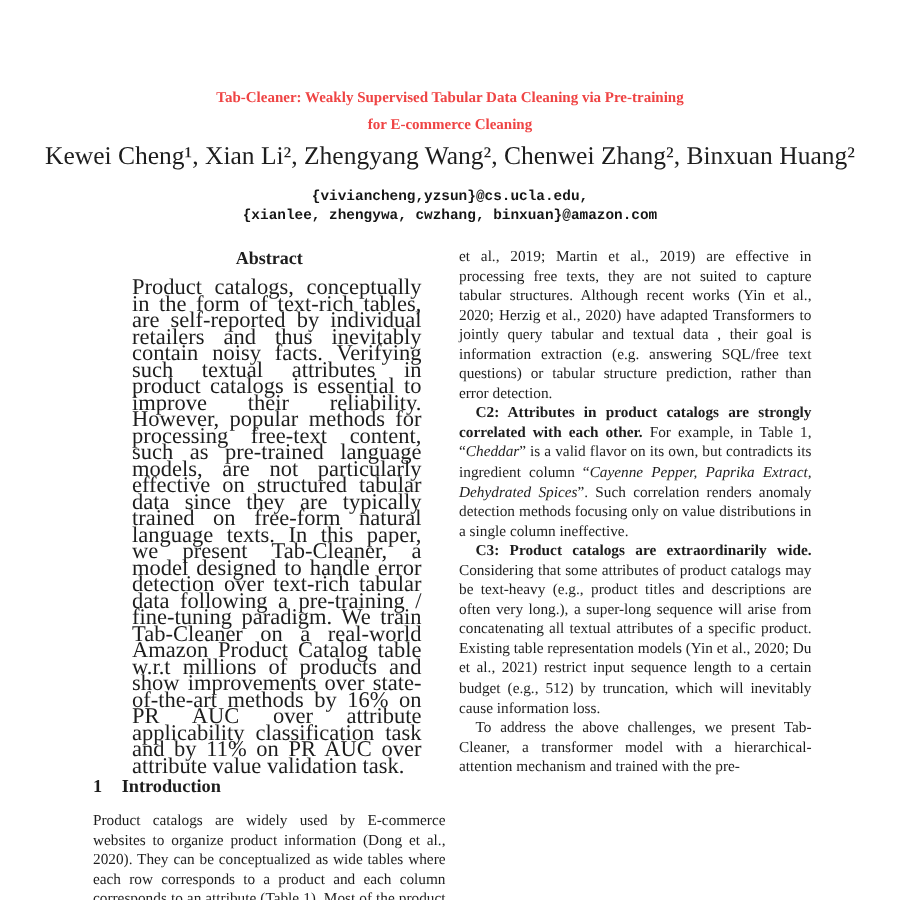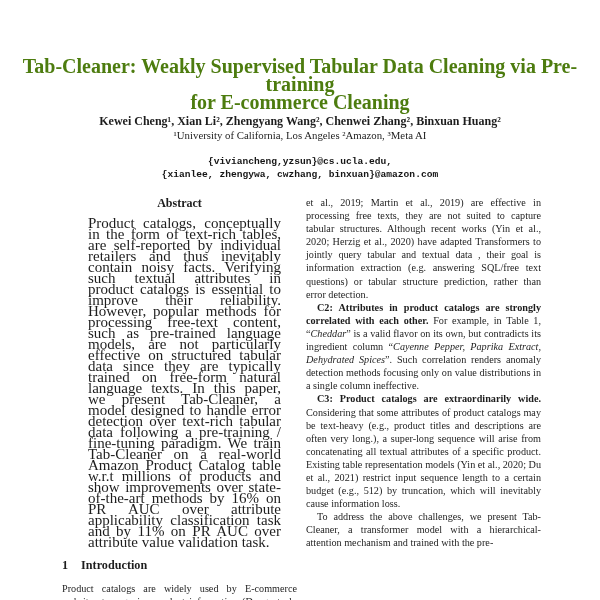--- a/index.html
+++ b/index.html
@@ -4,24 +4,24 @@
 <style>
   * { margin:0; padding:0; box-sizing:border-box; }
   html,body { width:600px; height:600px; background:#ffffff; overflow:hidden; }
   .page {
     width:600px; height:600px; background:#ffffff; color:#1d1d1d;
     font-family:"Liberation Serif","DejaVu Serif",serif;
     position:relative; overflow:hidden;
   }
   .header { text-align:center; padding-top:57px; }
   .title {
-    font-size:20px; font-weight:bold; line-height:18px; color:#4d7c0f;
+    font-size:10px; font-weight:bold; line-height:18px; color:#ef4444;
   }
   .authors {
-    font-size:12px; font-weight:bold; line-height:13.5px; margin-top:4px;
+    font-size:17px; font-weight:normal; line-height:13.5px; margin-top:4px;
   }
   .authors.second { margin-top:1px; }
   .affil { font-size:10.8px; line-height:13px; margin-top:0.5px; }
   .emails {
     margin-top:13px;
     font-family:"Liberation Mono","DejaVu Sans Mono",monospace;
     font-size:9.6px; line-height:13px; color:#151515;font-weight:bold;
   }
   .columns {
     display:flex; gap:9px; padding:0 59px 0 62px; margin-top:15px;
@@ -31,38 +31,37 @@
   .abs-heading {
     text-align:center; font-weight:bold; font-size:12px; line-height:14px;
     margin-bottom:8px;
   }
   .abs-text {
     font-size:15px; line-height:11px; text-align:justify;
     padding-left:26px; padding-right:16px; hyphens:auto;
   }
   .sec-heading {
     font-size:12.2px; font-weight:bold; line-height:15px;
-    margin-top:10px; margin-bottom:9px;
+    margin-bottom:9px;
   }
   .sec-heading .sec-label { margin-left:13px; }
   .body-text {
     font-size:10.2px; line-height:13.1px; text-align:justify; hyphens:auto;
   }
   .indent { text-indent:11px; }
   b { font-weight:bold; }
   i { font-style:italic; }
 </style>
 </head>
 <body>
 
 <div class="page">
   <header class="header">
     <h1 class="title"><span>Tab-Cleaner: Weakly Supervised Tabular Data Cleaning via Pre-training</span><br><span>for E-commerce Cleaning</span></h1>
     <div class="authors">Kewei Cheng¹, Xian Li², Zhengyang Wang², Chenwei Zhang², Binxuan Huang²</div>
-    <div class="affil">¹University of California, Los Angeles ²Amazon, ³Meta AI</div>
     <div class="emails">
       <div>{viviancheng,yzsun}@cs.ucla.edu,</div>
       <div>{xianlee, zhengywa, cwzhang, binxuan}@amazon.com</div>
     </div>
   </header>
 
   <div class="columns">
     <div class="col">
       <div class="abs-heading">Abstract</div>
       <p class="abs-text">Product catalogs, conceptually in the form of text-rich tables, are self-reported by individual retailers and thus inevitably contain noisy facts. Verifying such textual attributes in product catalogs is essential to improve their reliability. However, popular methods for processing free-text content, such as pre-trained language models, are not particularly effective on structured tabular data since they are typically trained on free-form natural language texts. In this paper, we present Tab-Cleaner, a model designed to handle error detection over text-rich tabular data following a pre-training / fine-tuning paradigm. We train Tab-Cleaner on a real-world Amazon Product Catalog table w.r.t millions of products and show improvements over state-of-the-art methods by 16% on PR AUC over attribute applicability classification task and by 11% on PR AUC over attribute value validation task.</p>

